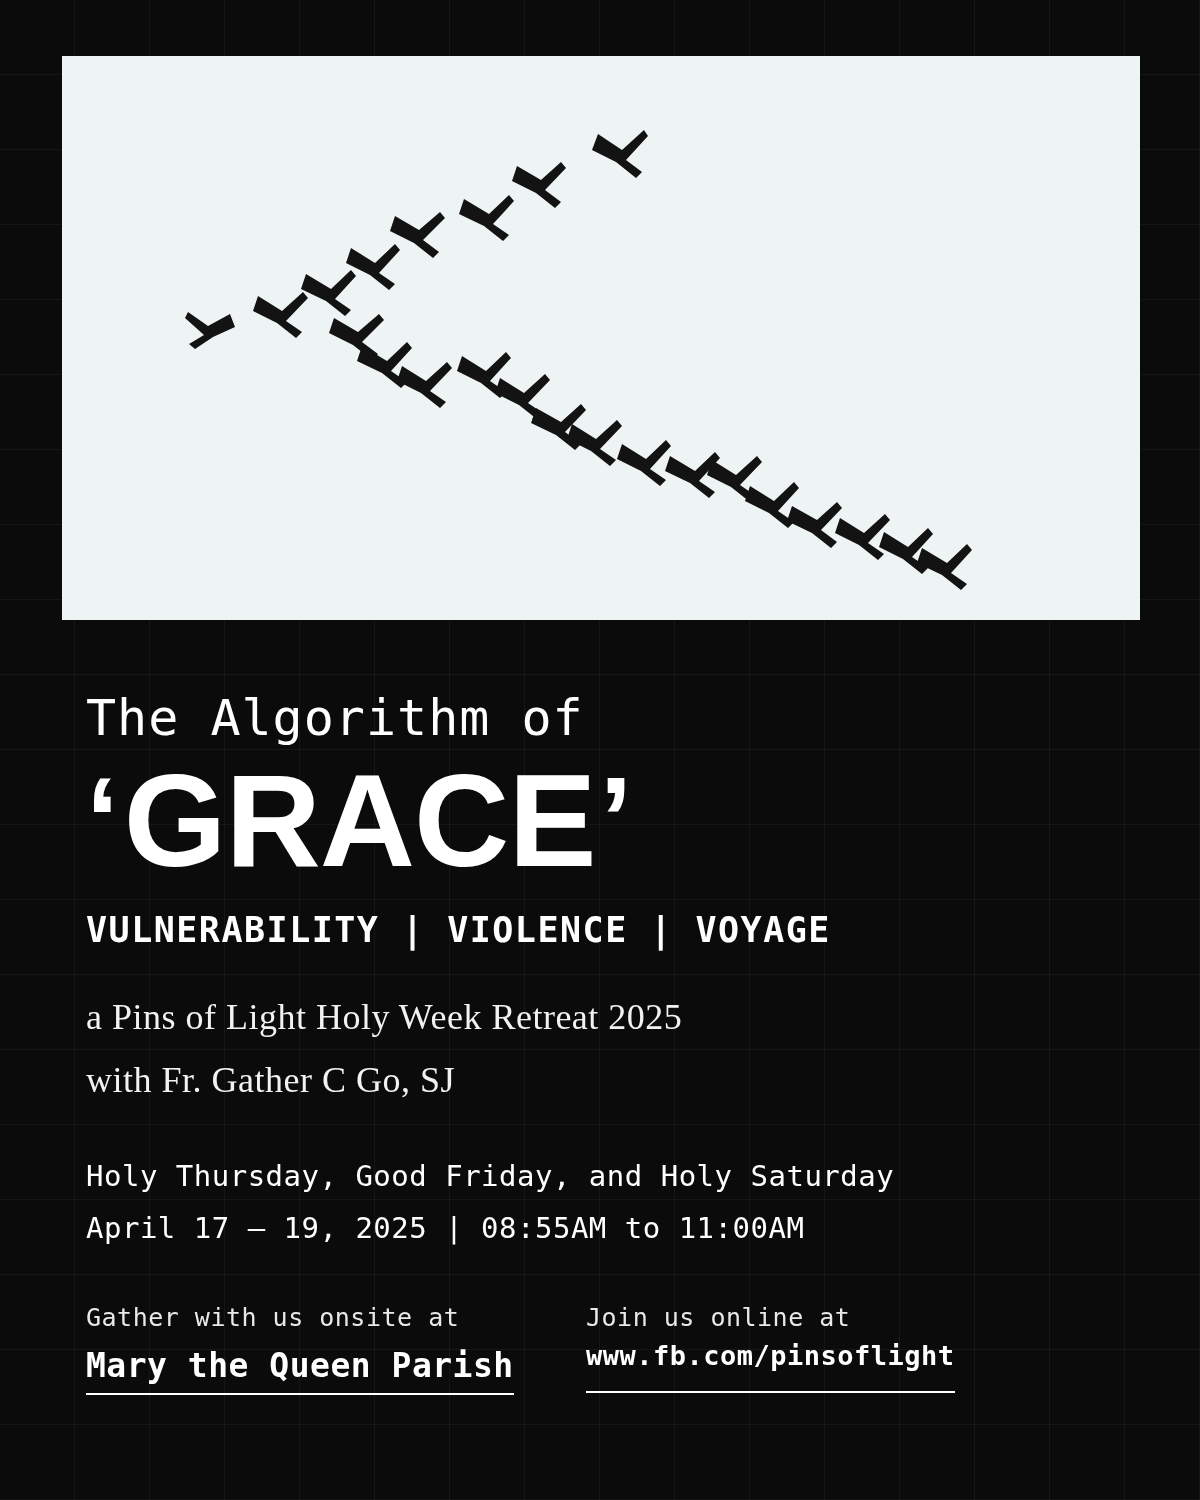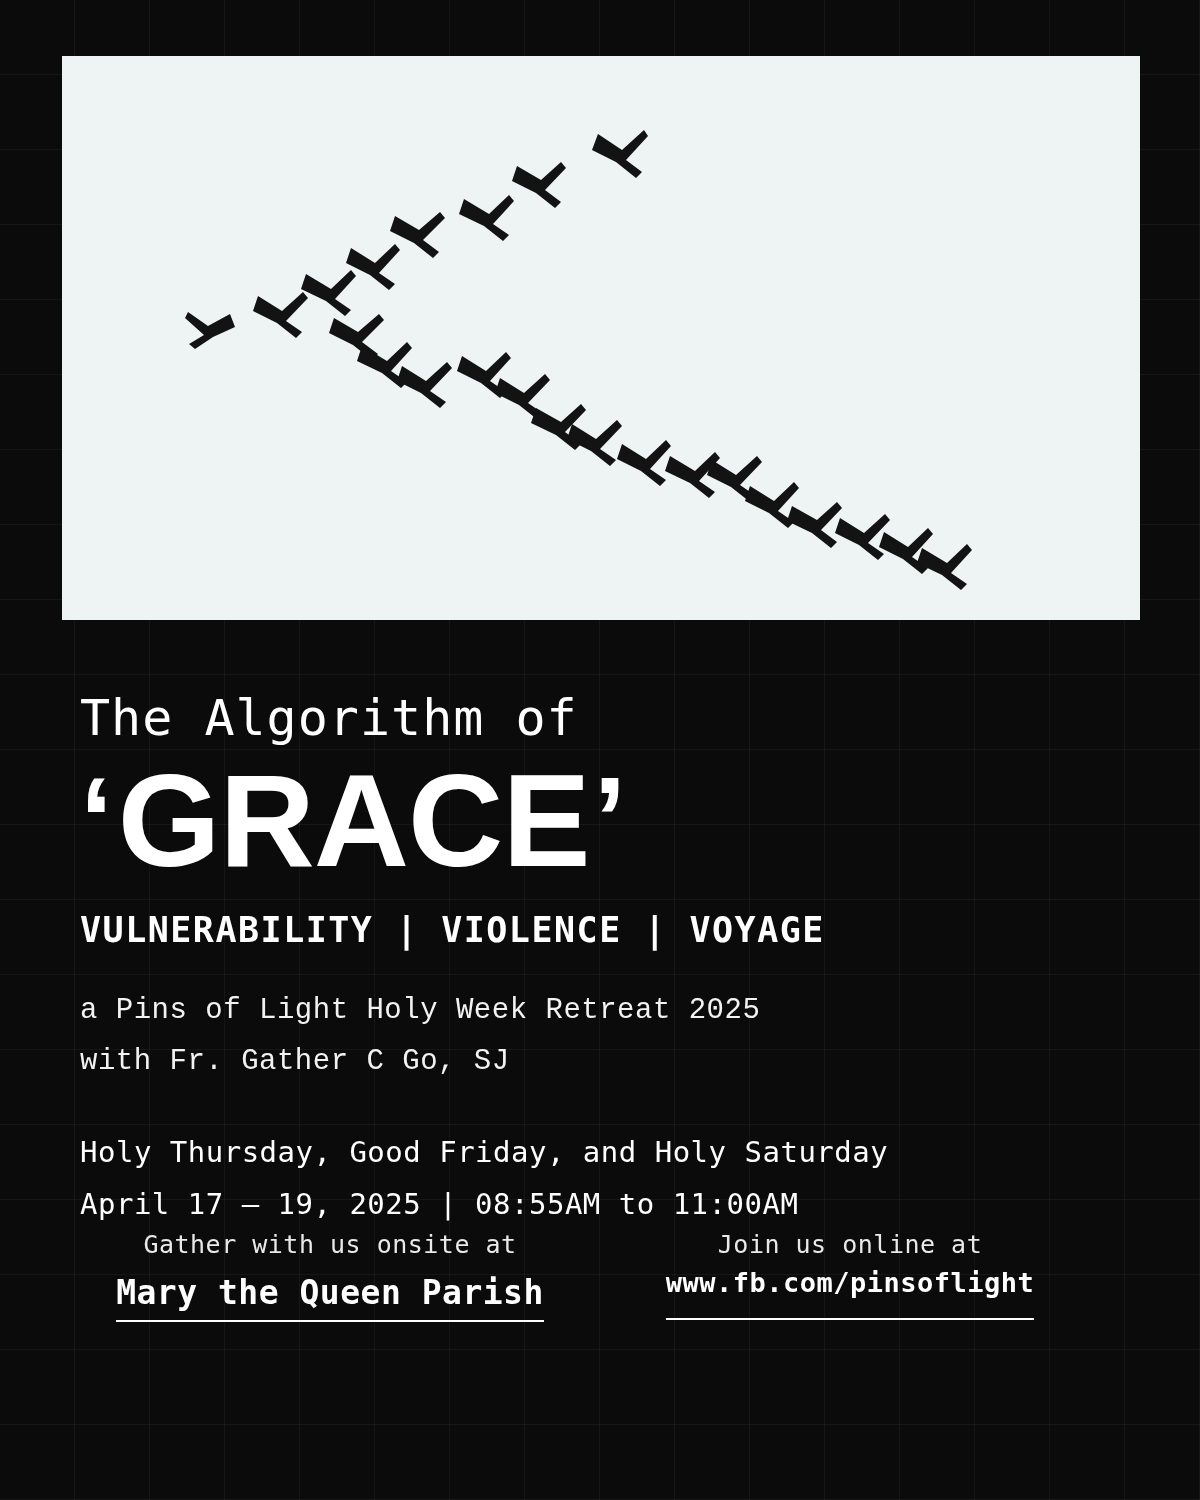--- a/index.html
+++ b/index.html
@@ -32,21 +32,21 @@
     width: 1078px;
     height: 564px;
     background: #eef3f4;
     overflow: hidden;
   }
   .photo svg { display: block; width: 100%; height: 100%; }
 
   
   .content {
     position: absolute;
-    left: 80px;
+    left: 86px;
     top: 690px;
     width: 1050px;
   }
 
   .title-line1 {
     font-family: "DejaVu Sans Mono", monospace;
     font-size: 50px;
     line-height: 1.15;
     letter-spacing: 1px;
     color: #ffffff;
@@ -81,41 +81,41 @@
     font-size: 35px;
     letter-spacing: 1.5px;
     color: #ffffff;
     margin-top: 22px;
   }
 
   .retreat-block {
     margin-top: 36px;
   }
   .retreat-block div {
-    font-family: Liberation Mono, monospace;
-    font-size: 29px;
+    font-family: Liberation Serif, serif;
+    font-size: 36px;
     line-height: 1.75;
     color: #f2f2f2;
     letter-spacing: 0.5px;
   }
 
   .dates-block {
     margin-top: 38px;
   }
   .dates-block div {
     font-family: "DejaVu Sans Mono", monospace;
     font-size: 29px;
     line-height: 1.8;
     color: #ffffff;
     letter-spacing: 0.5px;
   }
 
   .venue-row {
+    margin-top: 48px;
     display: flex;
-    text-align: center;
   }
   .venue-col { width: 500px; }
   .venue-col.right { width: 540px; }
 
   .venue-label {
     font-family: "DejaVu Sans Mono", monospace;
     font-size: 25px;
     color: #e9e9e9;
     letter-spacing: 0.5px;
     margin-bottom: 8px;

